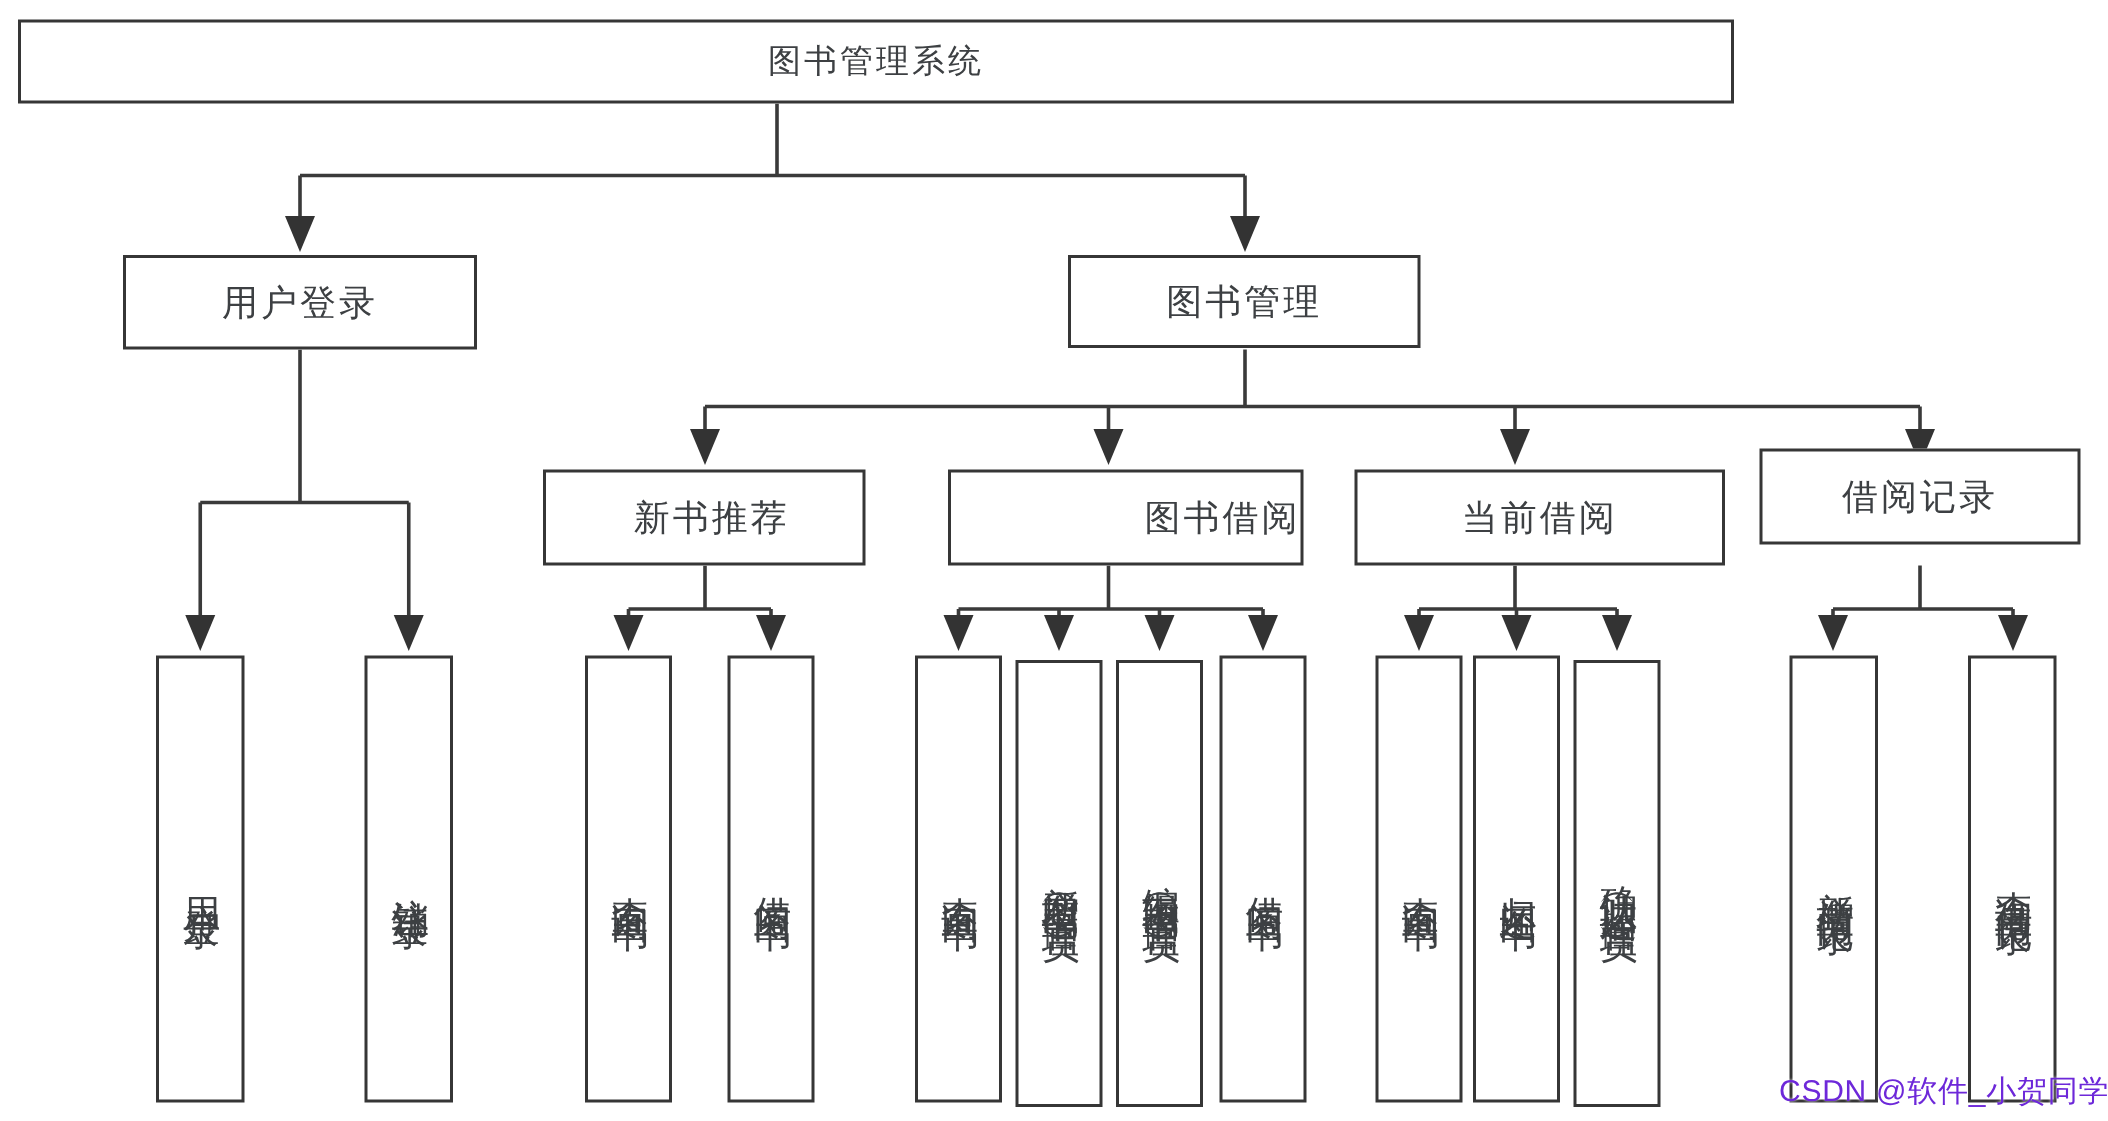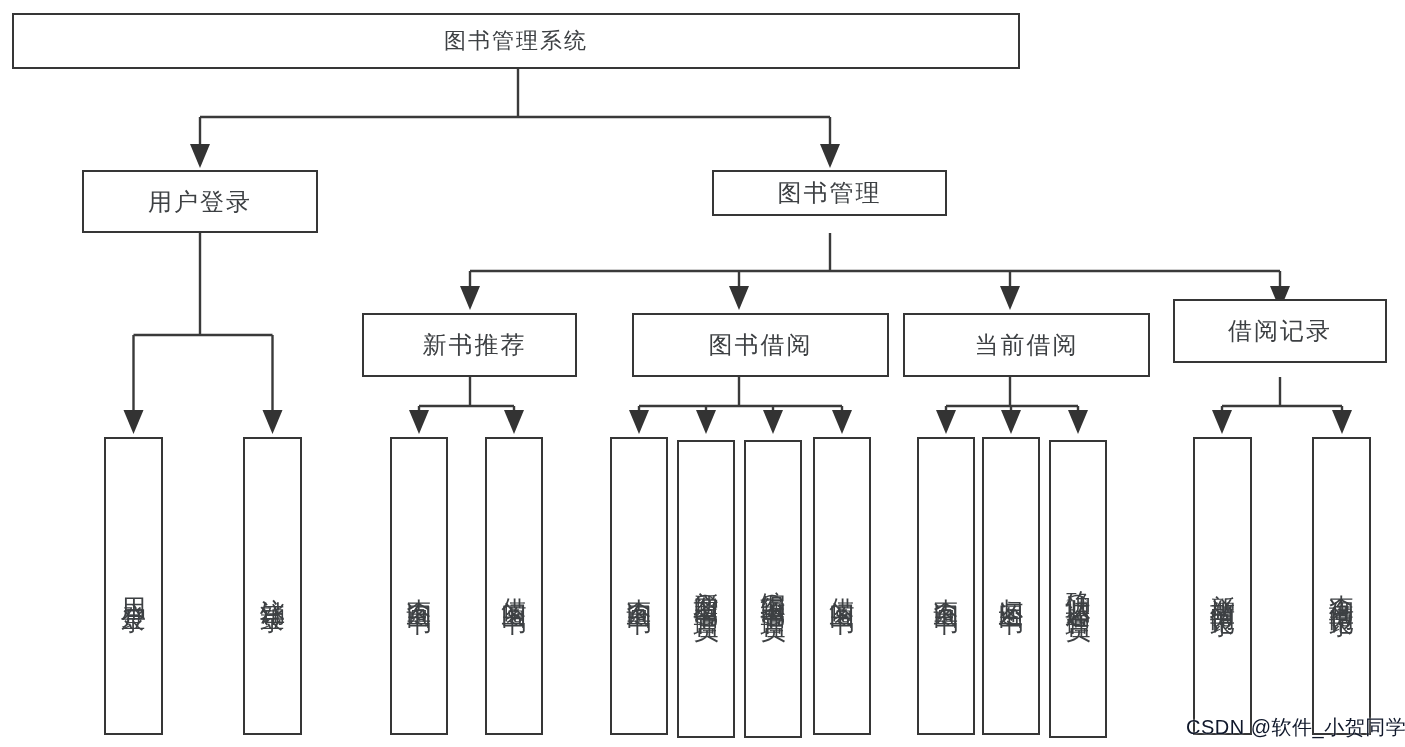--- a/index.html
+++ b/index.html
@@ -47,21 +47,21 @@
     letter-spacing: 4px;
     line-height: 1;
   }
   #watermark {
     position: absolute;
     left: 1186px;
     top: 714px;
     z-index: 3;
     font-size: 20px;
     letter-spacing: 0.5px;
-    color: #0f172a;
+    color: #6d28d9;
     text-shadow: 0 0 2px rgba(255,255,255,0.85);
     white-space: nowrap;
   }
 </style>
 </head>
 <body>
 
 <div id="stage">
 
   <svg id="wires" viewBox="0 0 1405 747" xmlns="http://www.w3.org/2000/svg">
@@ -107,35 +107,35 @@
       <polygon points="1068,410 1088,410 1078,434"></polygon>
     </g>
 
     <g>
       <path d="M1280 377 V406 M1222 406 H1342 M1222 406 V412 M1342 406 V412"></path>
       <polygon points="1212,410 1232,410 1222,434"></polygon>
       <polygon points="1332,410 1352,410 1342,434"></polygon>
     </g>
   </svg>
 
-  <div class="node h root" style="left:12px; top:13px; width:1008px; height:56px;">
+  <div class="node h root" style="left:12px; top:13px; width:1144px; height:56px;">
     <span>图书管理系统</span>
   </div>
 
   <div class="node h" style="left:82px; top:170px; width:236px; height:63px;">
     <span>用户登录</span>
   </div>
-  <div class="node h" style="left:712px; top:170px; width:235px; height:46px;">
+  <div class="node h" style="left:712px; top:170px; width:235px; height:62px;">
     <span>图书管理</span>
   </div>
 
   <div class="node h" style="left:362px; top:313px; width:215px; height:64px;padding-left:10px;">
     <span>新书推荐</span>
   </div>
-  <div class="node h" style="left:632px; top:313px; width:257px; height:64px;">
+  <div class="node h" style="left:632px; top:313px; width:237px; height:64px;justify-content:flex-end;">
     <span>图书借阅</span>
   </div>
   <div class="node h" style="left:903px; top:313px; width:247px; height:64px;">
     <span>当前借阅</span>
   </div>
   <div class="node h" style="left:1173px; top:299px; width:214px; height:64px;">
     <span>借阅记录</span>
   </div>
 
   <div class="node leaf" style="left:104px; top:437px; width:59px; height:298px;">

